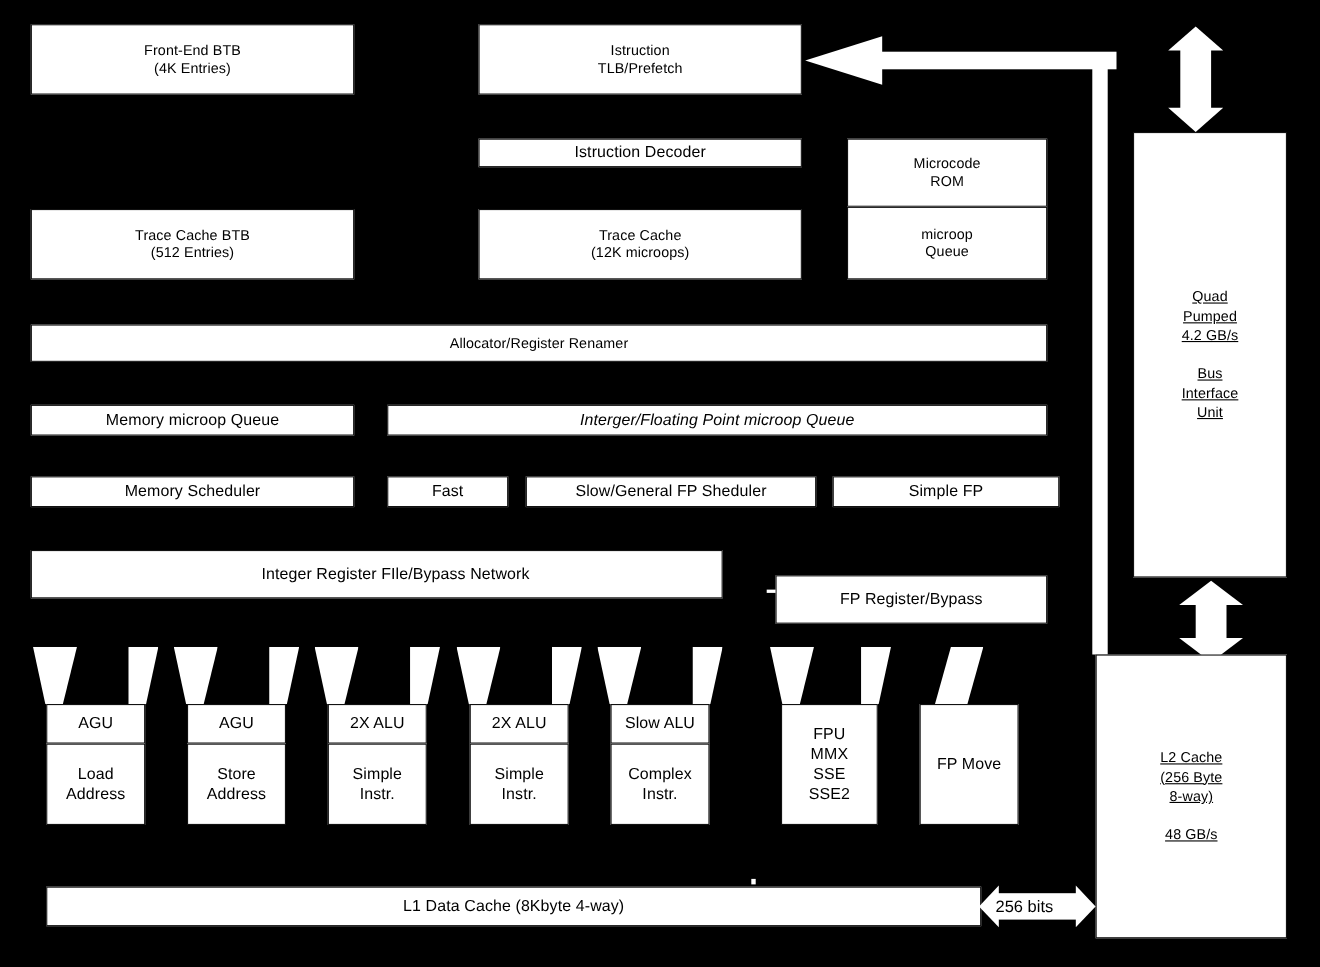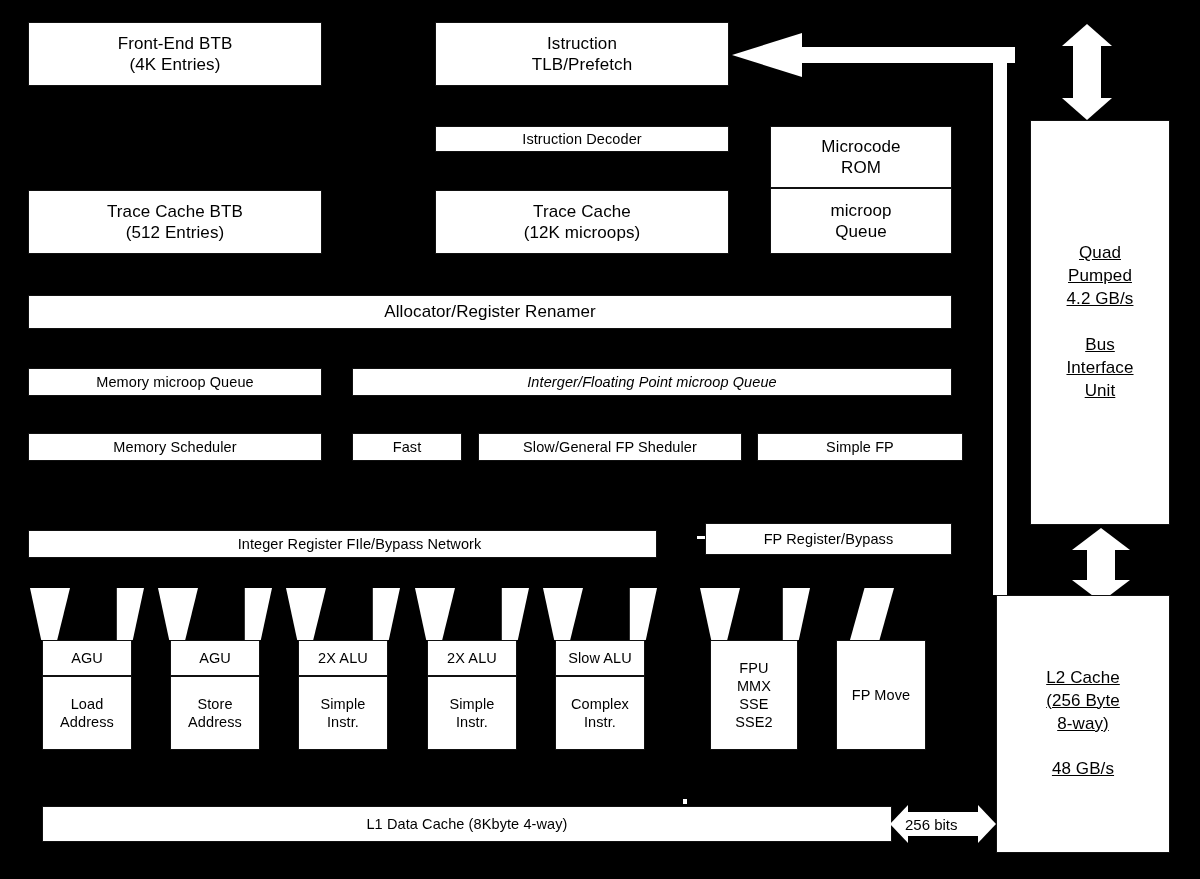--- a/index.html
+++ b/index.html
@@ -9,21 +9,21 @@
   .box{
     position:absolute;
     background:#fff;
     color:#000;
     border:1px solid #111;
     box-sizing:border-box;
     display:flex;
     align-items:center;
     justify-content:center;
     text-align:center;
-    font-size:17px;
+    font-size:13px;
     line-height:1.25;
     white-space:pre-line;
     letter-spacing:0.1px;
   }
   .box.small{font-size:14.5px;}
   .box.tall{align-items:center;text-decoration:underline;}
   .plain{position:absolute;background:#fff;}
   .shape{position:absolute;background:#fff;}
   .lbl{position:absolute;color:#000;font-size:15.5px;text-align:left;line-height:1.3;white-space:pre-line;}
 </style>
@@ -84,23 +84,23 @@
   <div class="box small" style="left:352px;top:368px;width:600px;height:28px;font-style:italic;">Interger/Floating Point microop Queue</div>
 
   <div class="box small" style="left:28px;top:433px;width:294px;height:28px;">Memory Scheduler</div>
 
   <div class="box small" style="left:352px;top:433px;width:110px;height:28px;">Fast</div>
 
   <div class="box small" style="left:478px;top:433px;width:264px;height:28px;">Slow/General FP Sheduler</div>
 
   <div class="box small" style="left:757px;top:433px;width:206px;height:28px;">Simple FP</div>
 
-  <div class="box small" style="left:28px;top:530px;width:629px;height:28px;padding-left:34px;">Integer Register FIle/Bypass Network</div>
+  <div class="box small" style="left:28px;top:500px;width:629px;height:44px;padding-left:34px;">Integer Register FIle/Bypass Network</div>
 
-  <div class="box small" style="left:705px;top:523px;width:247px;height:32px;">FP Register/Bypass</div>
+  <div class="box small" style="left:705px;top:523px;width:247px;height:44px;">FP Register/Bypass</div>
 
   <div class="plain" style="left:697px;top:536px;width:8px;height:3px;"></div>
 
   <div class="shape" style="left:30px;top:588px;width:40px;height:52px;
        clip-path:polygon(0 0,100% 0,68% 100%,28% 100%);"></div>
   <div class="shape" style="left:104px;top:588px;width:40px;height:52px;
        clip-path:polygon(32% 0,100% 0,72% 100%,32% 100%);"></div>
   <div class="box small" style="left:42px;top:640px;width:90px;height:36px;">AGU</div>
   <div class="box small" style="left:42px;top:676px;width:90px;height:74px;">Load
 Address</div>

